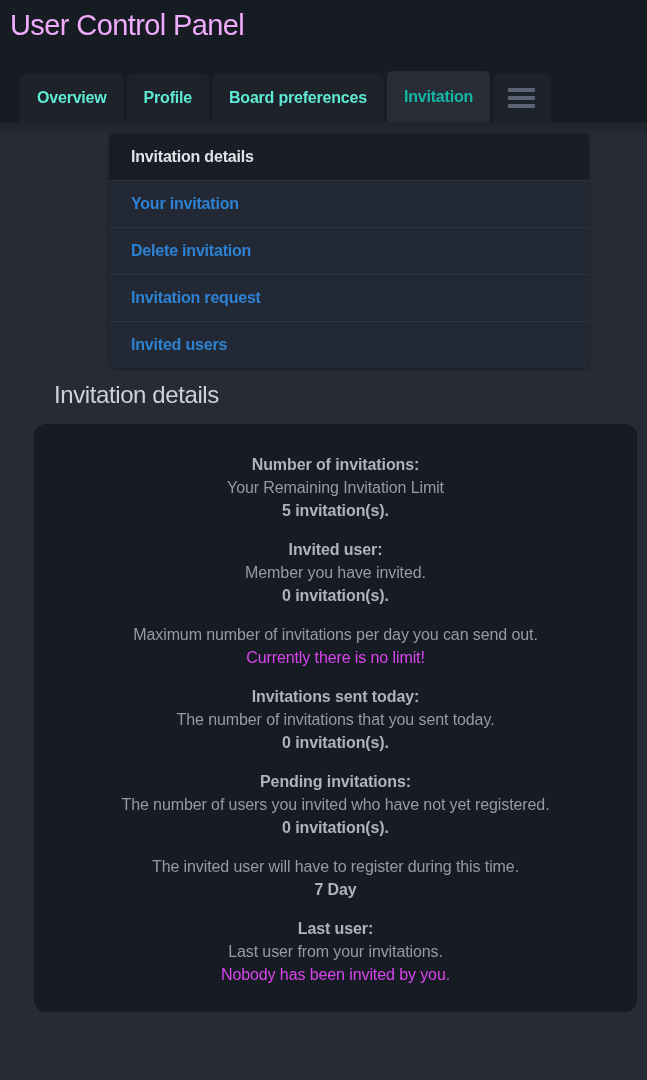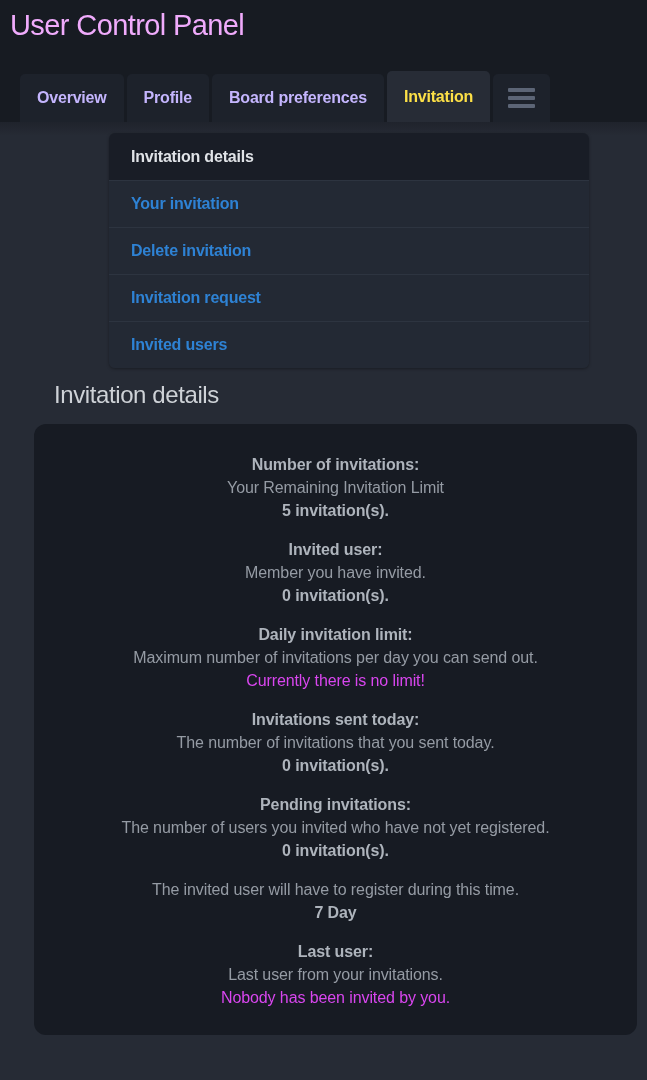--- a/index.html
+++ b/index.html
@@ -14,29 +14,29 @@
     font-size:29px; line-height:34px;
     color:#f0abfc;
     letter-spacing:-0.6px;
   }
   
   .tabbar {
     display:flex; align-items:flex-end; gap:3px;
     padding-left:20px; margin-top:29px; height:51px;
   }
   .tab {
-    background:#1d222b; color:#c4b5fd;
+    background:#1d222b; color:#5eead4;
     font-weight:bold; font-size:16px;
     padding:0 17px; height:48px;
     display:flex; align-items:center;
     border-radius:5px 5px 0 0;
     cursor:pointer; white-space:nowrap;
     letter-spacing:-0.2px;
   }
-  .tab.active { background:#272c36; color:#fde047; height:51px;margin-top:32px; }
+  .tab.active { background:#272c36; color:#14b8a6; height:51px;margin-top:32px; }
   .menu-tab { width:57px; padding:0; justify-content:center; }
   .hamburger { display:flex; flex-direction:column; gap:4px; }
   .hamburger i { display:block; width:27px; height:4px; background:#5c6576; border-radius:1px; }
   
   .content {
     height:958px; box-sizing:border-box;
     background:linear-gradient(to bottom, #1f232c 0px, #262b35 14px);
     padding-left:24px;
   }
   
@@ -118,21 +118,20 @@
         <div class="val">5 invitation(s).</div>
       </div>
 
       <div class="section">
         <div class="lbl">Invited user:</div>
         <div class="desc">Member you have invited.</div>
         <div class="val">0 invitation(s).</div>
       </div>
 
       <div class="section">
-        <div class="lbl">Daily invitation limit:</div>
         <div class="desc">Maximum number of invitations per day you can send out.</div>
         <div class="val plain">Currently there is no limit!</div>
       </div>
 
       <div class="section">
         <div class="lbl">Invitations sent today:</div>
         <div class="desc">The number of invitations that you sent today.</div>
         <div class="val">0 invitation(s).</div>
       </div>
 

